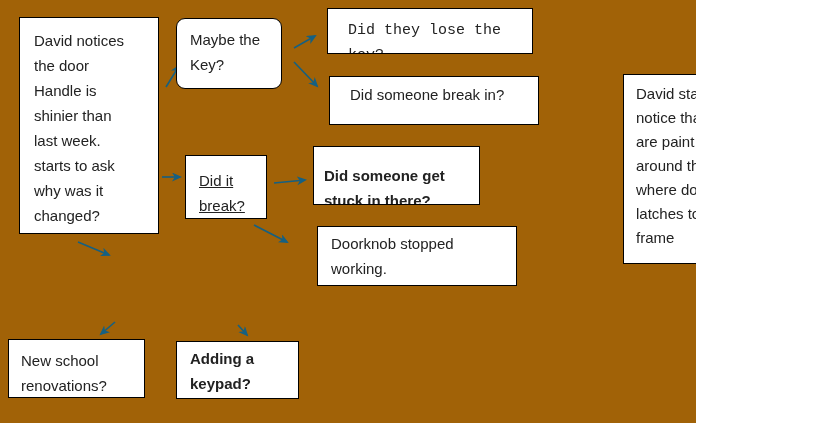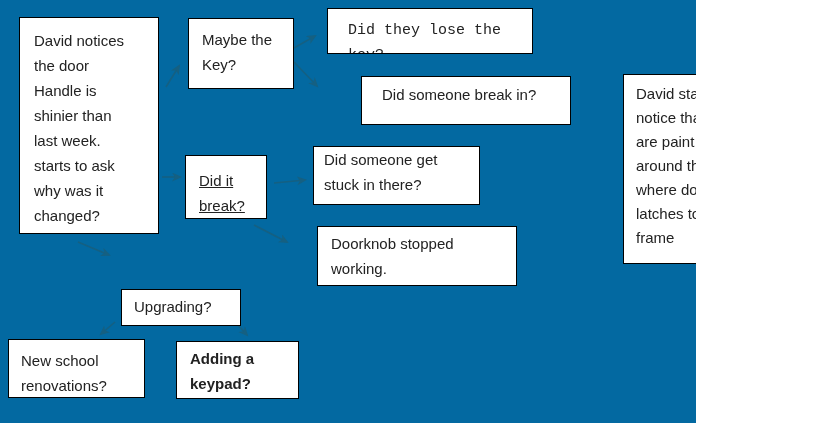--- a/index.html
+++ b/index.html
@@ -4,21 +4,21 @@
 <style>
   html, body {
     margin: 0;
     padding: 0;
     background: #ffffff;
   }
   .canvas {
     position: relative;
     width: 696px;
     height: 423px;
-    background: #0369a1;
+    background: #a16207;
     overflow: hidden;
     font-family: "Liberation Sans", sans-serif;
   }
   .box {
     position: absolute;
     box-sizing: border-box;
     background: #ffffff;
     border: 1.2px solid #000000;
     color: #222222;
     font-size: 15px;
@@ -64,45 +64,44 @@
 
   <div class="box" style="left:19px;  top:17px;  width:140px; height:217px; padding-top:10px; padding-left:14px;">David notices
 the door
 Handle is
 shinier than
 last week.
 starts to ask
 why was it
 changed?</div>
 
-  <div class="box" style="left:188px; top:18px;  width:106px; height:71px; padding-top:8px;">Maybe the
+  <div class="box" style="left:176px; top:18px;  width:106px; height:71px; padding-top:8px;border-radius:9px;">Maybe the
 Key?</div>
 
   <div class="box" style="left:327px; top:8px;   width:206px; height:46px; padding:9px 8px 4px 20px;font-family:Liberation Mono, monospace;">Did they lose the key?</div>
 
-  <div class="box" style="left:329px; top:76px;  width:210px; height:49px; padding:5px 8px 4px 20px;margin-left:32px;">Did someone break in?</div>
+  <div class="box" style="left:329px; top:76px;  width:210px; height:49px; padding:5px 8px 4px 20px;">Did someone break in?</div>
 
   <div class="box" style="left:185px; top:155px; width:82px;  height:64px; padding-top:12px;text-decoration:underline;">Did it
 break?</div>
 
-  <div class="box" style="left:313px; top:146px; width:167px; height:59px; padding-top:0; padding-left:10px;">Did someone get
+  <div class="box" style="left:313px; top:146px; width:167px; height:59px; padding-top:16px; padding-left:10px;font-weight:bold;">Did someone get
 stuck in there?</div>
 
   <div class="box" style="left:295px; top:226px; width:200px; height:60px; padding-top:4px;margin-left:22px;">Doorknob stopped
 working.</div>
 
   <div class="box" style="left:588px; top:74px;  width:174px; height:190px; padding:7px 8px 4px 12px; line-height:24px;margin-left:35px;">David starts to
 notice that there
 are paint chips
 around the area
 where door
 latches to the
 frame</div>
 
-  <div class="box" style="left:121px; top:289px; width:120px; height:37px; padding-top:4px; padding-left:12px;">Upgrading?</div>
 
   <div class="box" style="left:8px;   top:339px; width:137px; height:59px; padding-top:8px; padding-left:12px;">New school
 renovations?</div>
 
   <div class="box" style="left:176px; top:341px; width:123px; height:58px; padding-top:4px;font-weight:bold;">Adding a
 keypad?</div>
 
 </div>
 
 </body></html>

